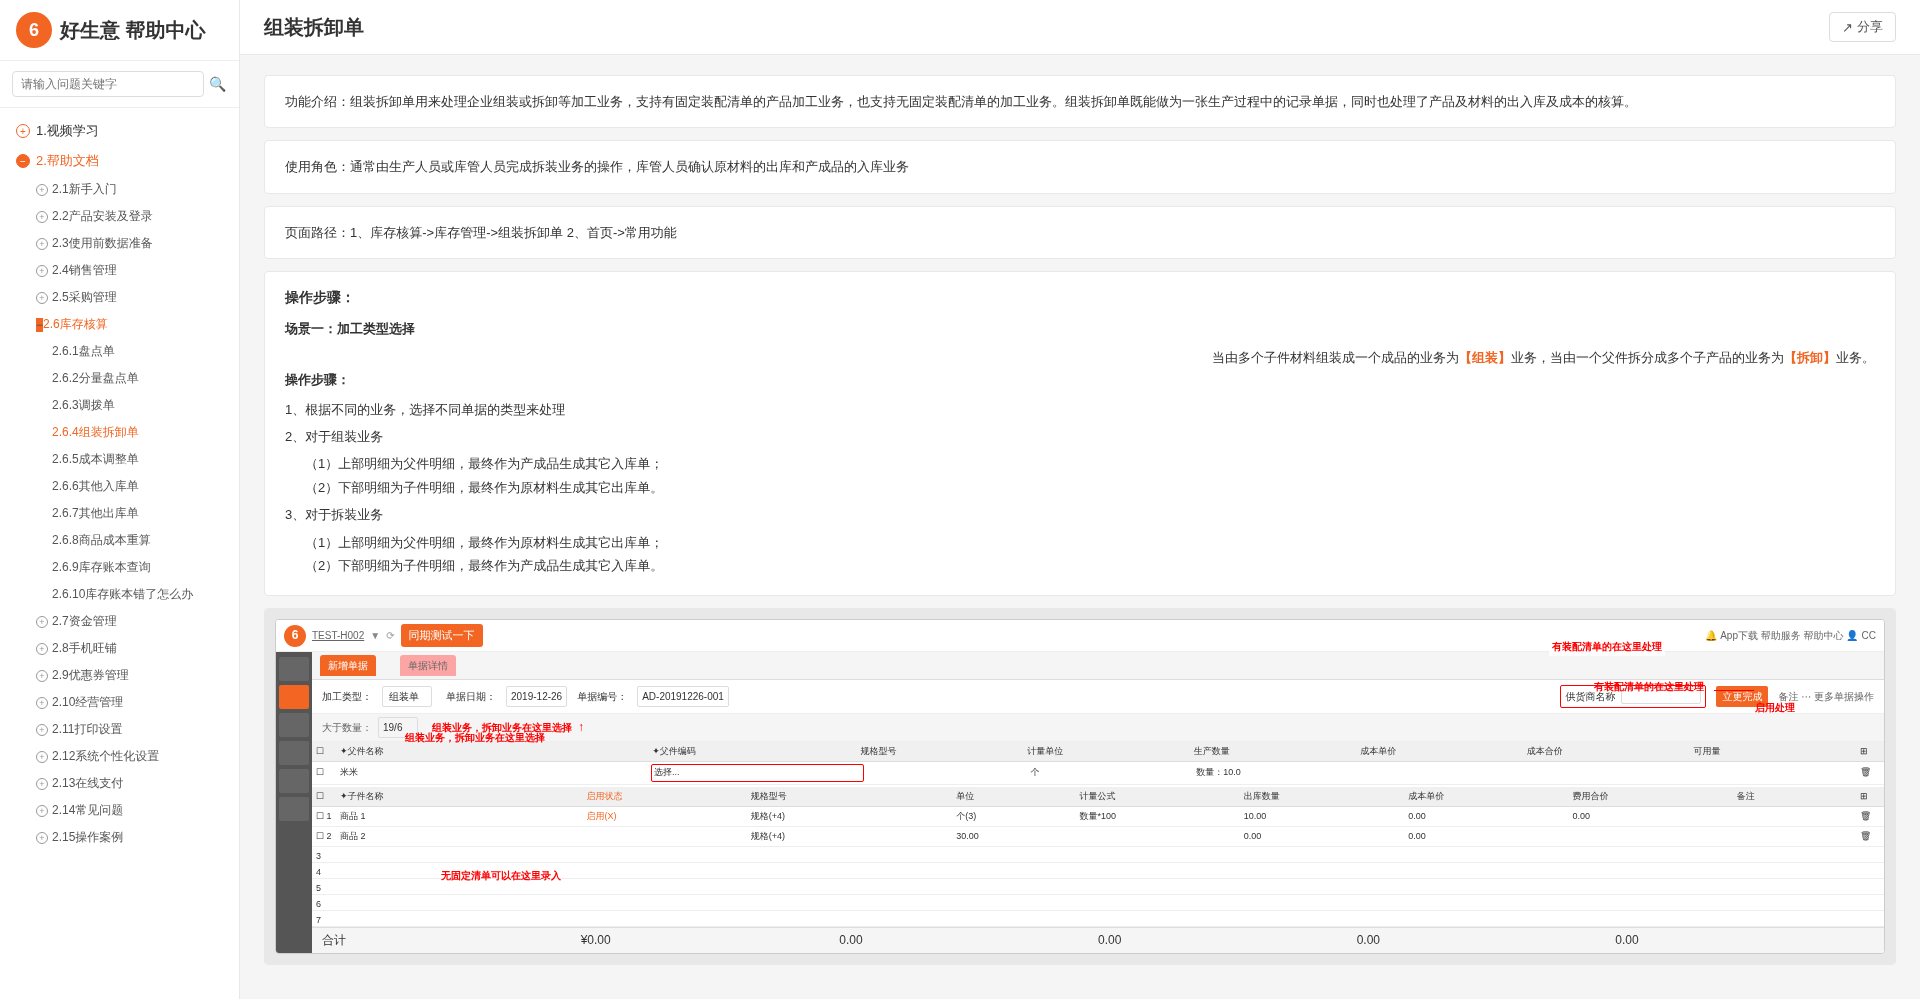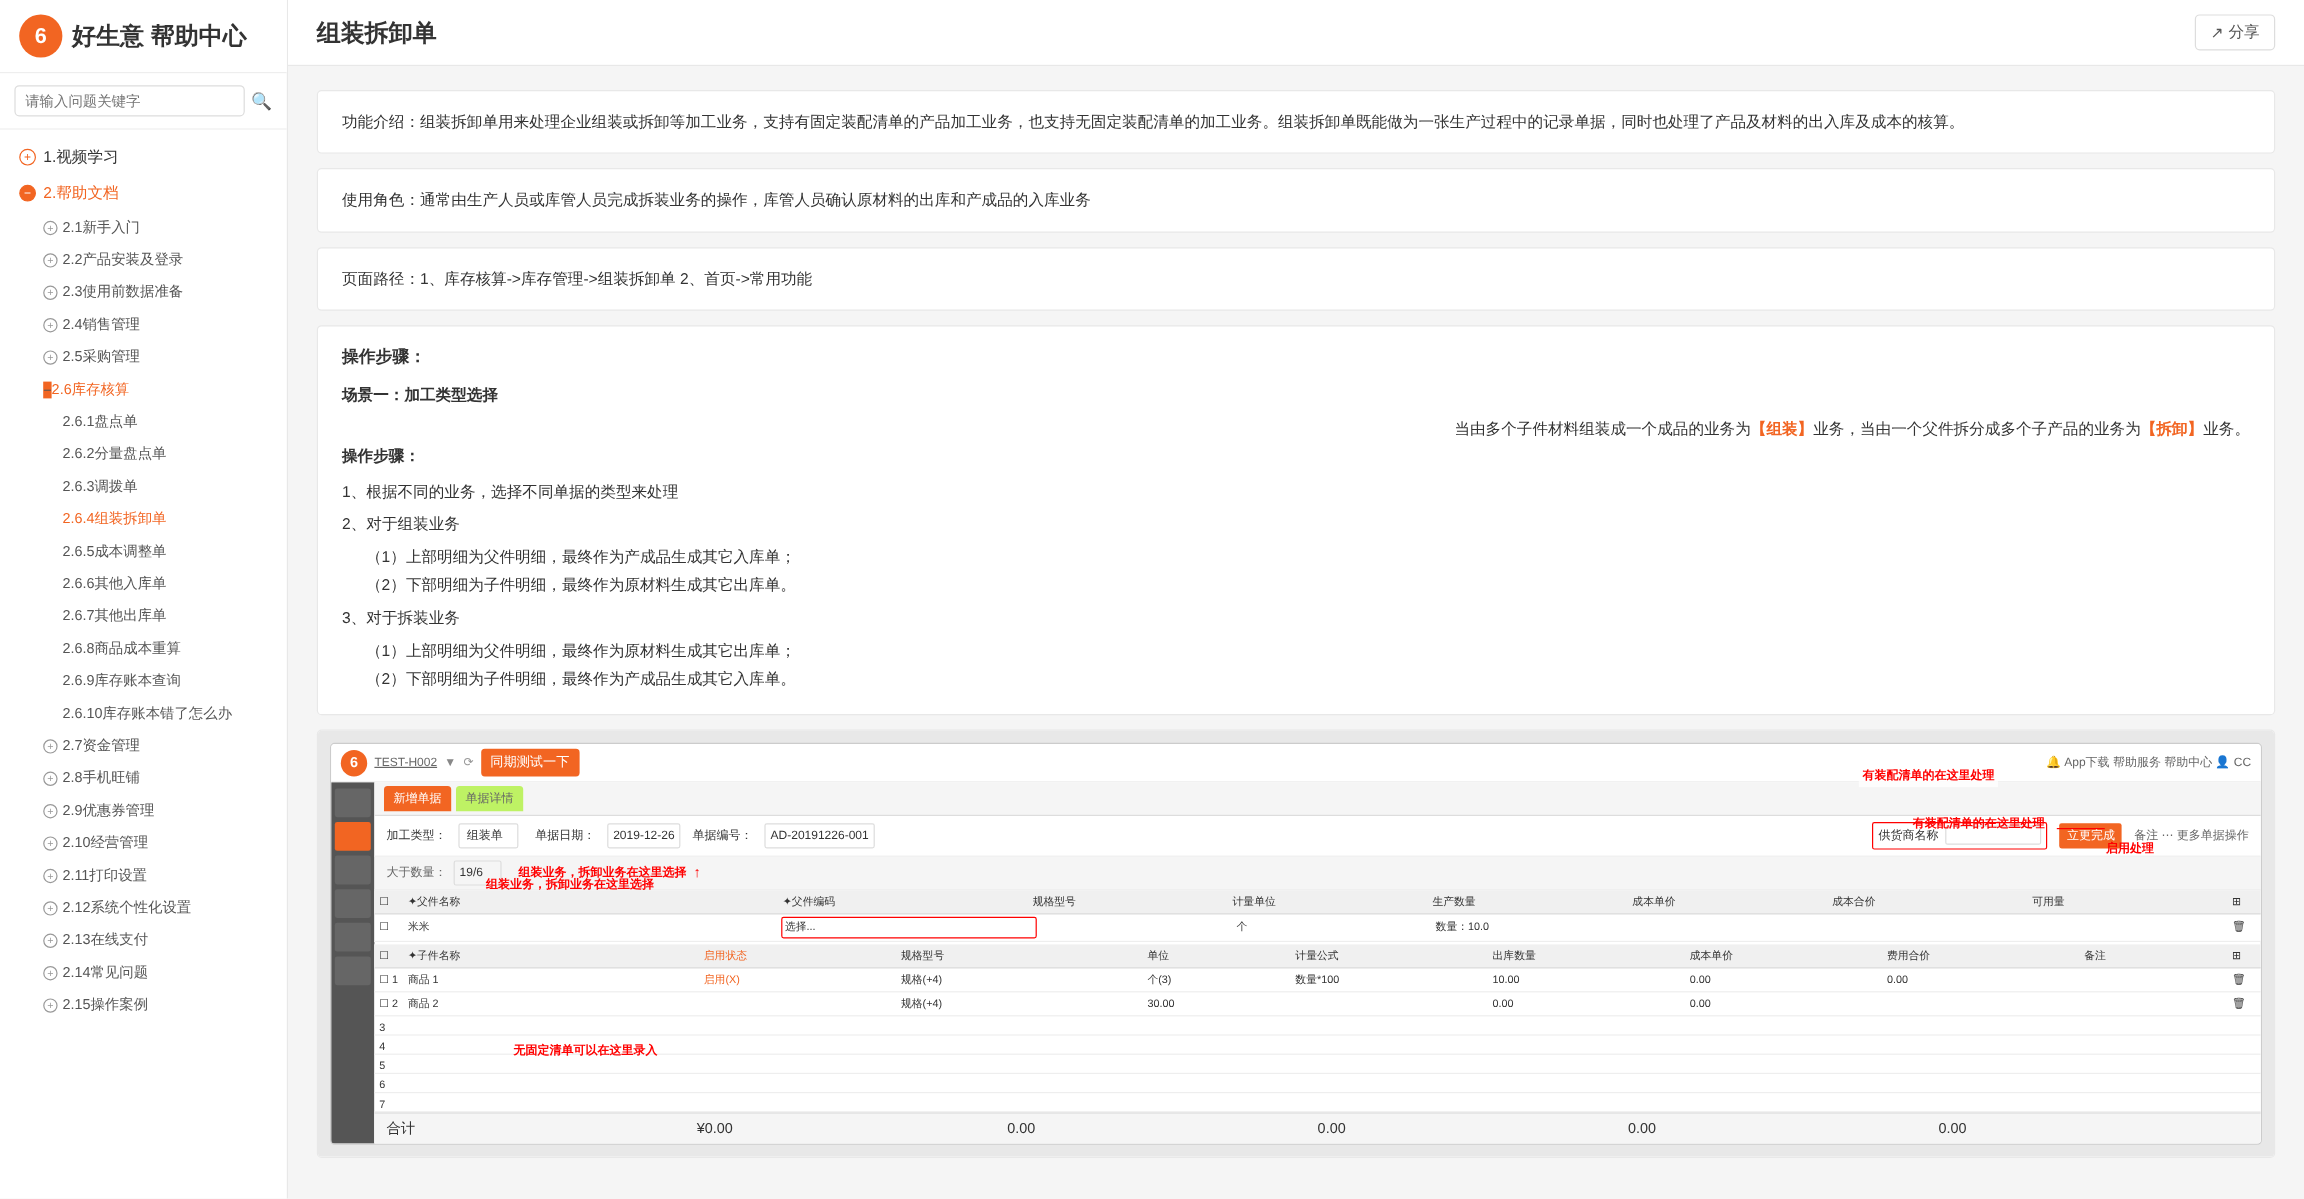--- a/index.html
+++ b/index.html
@@ -444,21 +444,21 @@
               <div style="width:30px;height:24px;background:rgba(255,255,255,0.1);border-radius:2px;margin:1px 0;"></div>
               <div style="width:30px;height:24px;background:rgba(255,255,255,0.1);border-radius:2px;margin:1px 0;"></div>
               <div style="width:30px;height:24px;background:rgba(255,255,255,0.1);border-radius:2px;margin:1px 0;"></div>
               <div style="width:30px;height:24px;background:rgba(255,255,255,0.1);border-radius:2px;margin:1px 0;"></div>
             </div>
 
             <div style="flex:1;display:flex;flex-direction:column;">
 
               <div style="background:#f5f5f5;border-bottom:1px solid #ddd;padding:3px 8px;display:flex;align-items:center;gap:4px;">
                 <div style="background:#f26522;color:#fff;padding:2px 8px;border-radius:3px 3px 0 0;font-size:10px;">新增单据</div>
-                <div style="background:#bef264;color:#666;padding:2px 8px;border-radius:3px 3px 0 0;font-size:10px;">单据详情</div>
+                <div style="background:#fca5a5;color:#666;padding:2px 8px;border-radius:3px 3px 0 0;font-size:10px;margin-left:20px;">单据详情</div>
               </div>
 
               <div style="background:#fff;padding:5px 10px;border-bottom:1px solid #eee;display:flex;align-items:center;gap:10px;font-size:10px;position:relative;">
                 <span>加工类型：</span>
                 <div style="border:1px solid #ddd;border-radius:2px;padding:1px 6px;font-size:10px;min-width:50px;">组装单</div>
                 <span style="margin-left:4px;">单据日期：</span>
                 <div style="border:1px solid #ddd;border-radius:2px;padding:1px 4px;font-size:10px;">2019-12-26</div>
                 <span>单据编号：</span>
                 <div style="border:1px solid #ddd;border-radius:2px;padding:1px 4px;font-size:10px;">AD-20191226-001</div>
 
@@ -583,19 +583,19 @@
           </div>
 
         </div>
 
         <div style="position:absolute;top:28px;right:230px;color:#f00;font-size:10px;font-weight:bold;white-space:nowrap;background:rgba(255,255,255,0.8);padding:1px 3px;">有装配清单的在这里处理</div>
 
         <div style="position:absolute;top:90px;right:100px;color:#f00;font-size:10px;font-weight:bold;white-space:nowrap;">启用处理</div>
 
         <div style="position:absolute;top:120px;left:140px;color:#f00;font-size:10px;font-weight:bold;white-space:nowrap;">组装业务，拆卸业务在这里选择</div>
 
-        <div style="position:absolute;bottom:80px;left:163px;color:#f00;font-size:10px;font-weight:bold;white-space:nowrap;">无固定清单可以在这里录入</div>
+        <div style="position:absolute;bottom:80px;left:176px;color:#f00;font-size:10px;font-weight:bold;white-space:nowrap;">无固定清单可以在这里录入</div>
 
       </div>
     </div>
 
   </div>
 </div>
 
 </body></html>

